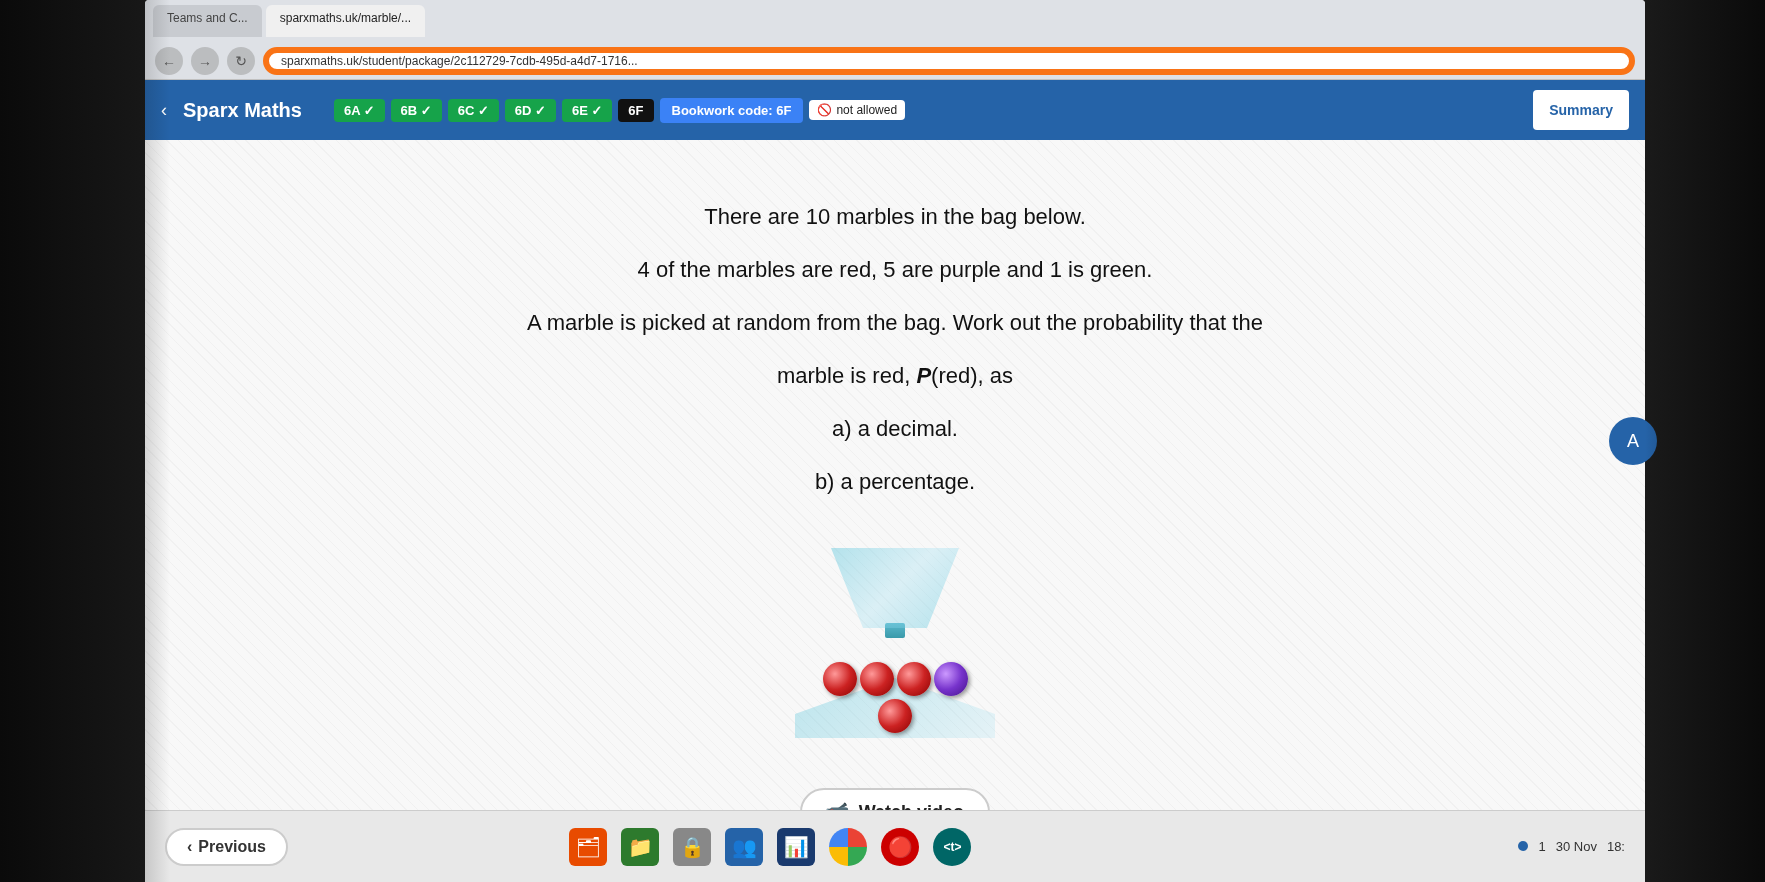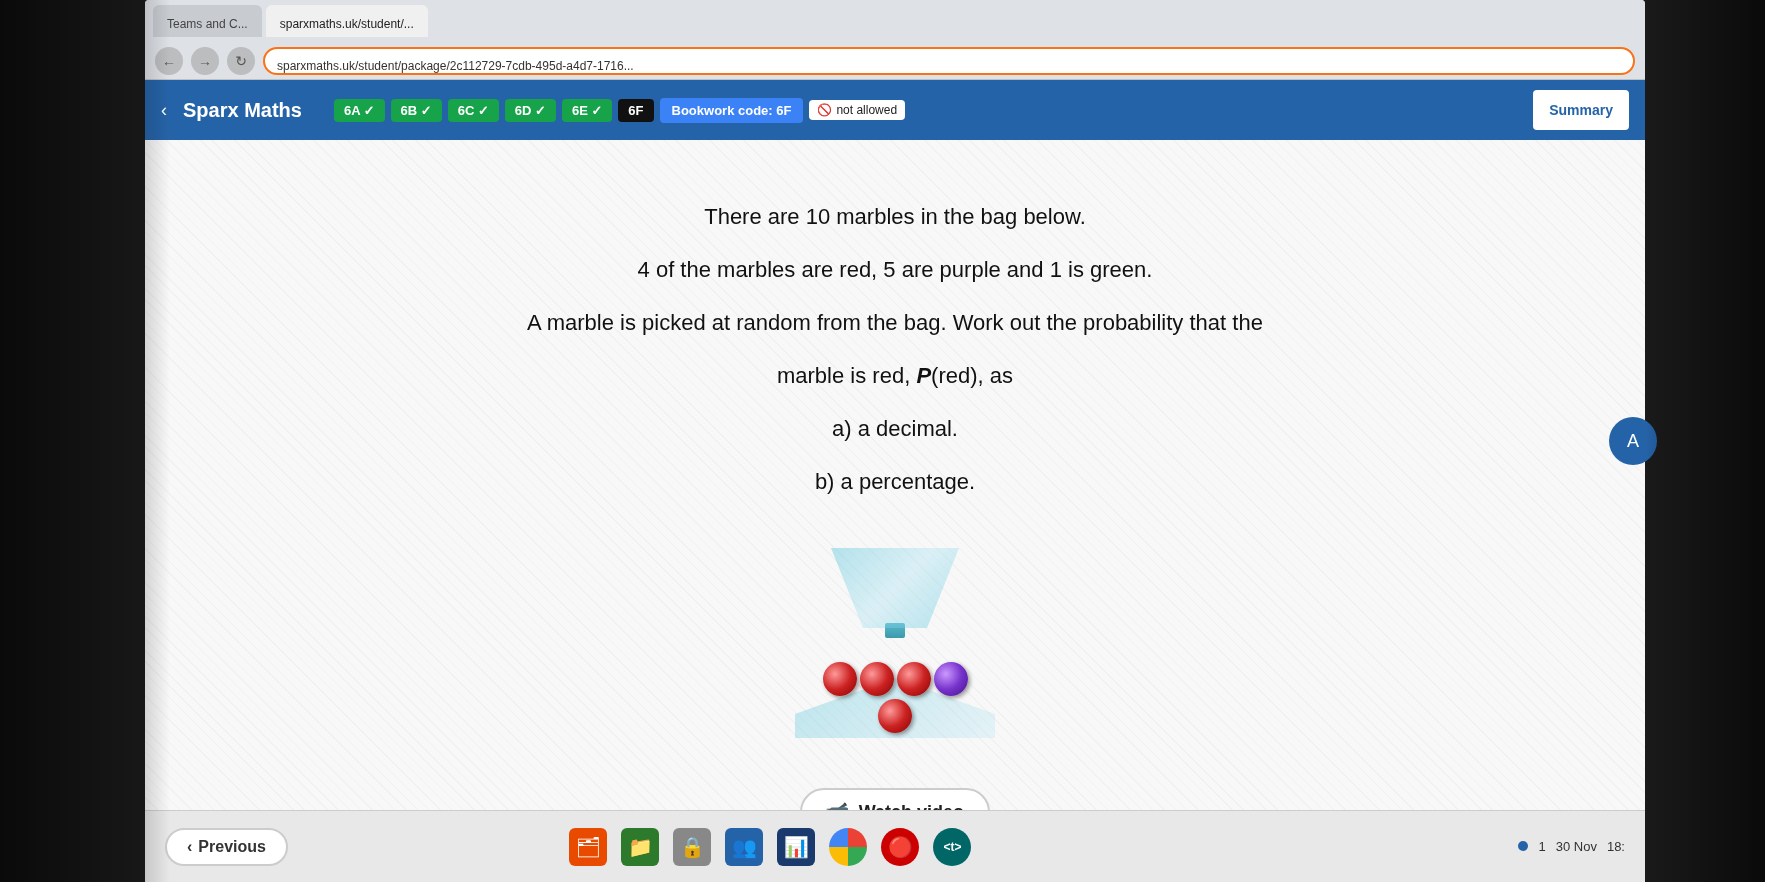--- a/index.html
+++ b/index.html
@@ -58,21 +58,21 @@
     }
 
     .tab {
       background: #c8cbd0;
       border-radius: 6px 6px 0 0;
       padding: 6px 14px;
       font-size: 12px;
       color: #444;
       height: 32px;
       display: flex;
-      align-items: flex-end;
+      align-items: flex-start;
     }
     .tab.active {
       background: #f0f0f0;
       color: #222;
     }
 
     
     .address-bar-row {
       background: #dee1e6;
       height: 38px;
@@ -92,25 +92,25 @@
       color: #555;
       cursor: pointer;
     }
 
     .address-input {
       flex: 1;
       height: 28px;
       background: #fff;
       border-radius: 14px;
       display: flex;
-      align-items: flex-end;
+      align-items: center;
       padding: 0 12px;
       font-size: 12px;
       color: #333;
-      border: 2px solid #f97316;
+      border: 6px solid #f97316;
     }
 
     
     .sparx-header {
       background: #2563a8;
       height: 60px;
       display: flex;
       align-items: center;
       padding: 0 16px;
       gap: 12px;
@@ -414,21 +414,21 @@
 <div class="right-shadow"></div>
 
 <div class="browser-window">
 
   <div class="browser-chrome">
     <div class="tab-bar">
       <div class="tab">
         <span>Teams and C...</span>
       </div>
       <div class="tab active">
-        <span>sparxmaths.uk/student/...</span>
+        <span>sparxmaths.uk/marble/...</span>
       </div>
     </div>
   </div>
 
   <div class="address-bar-row">
     <div class="nav-btn">←</div>
     <div class="nav-btn">→</div>
     <div class="nav-btn">↻</div>
     <div class="address-input">
       <span>sparxmaths.uk/student/package/2c112729-7cdb-495d-a4d7-1716...</span>

